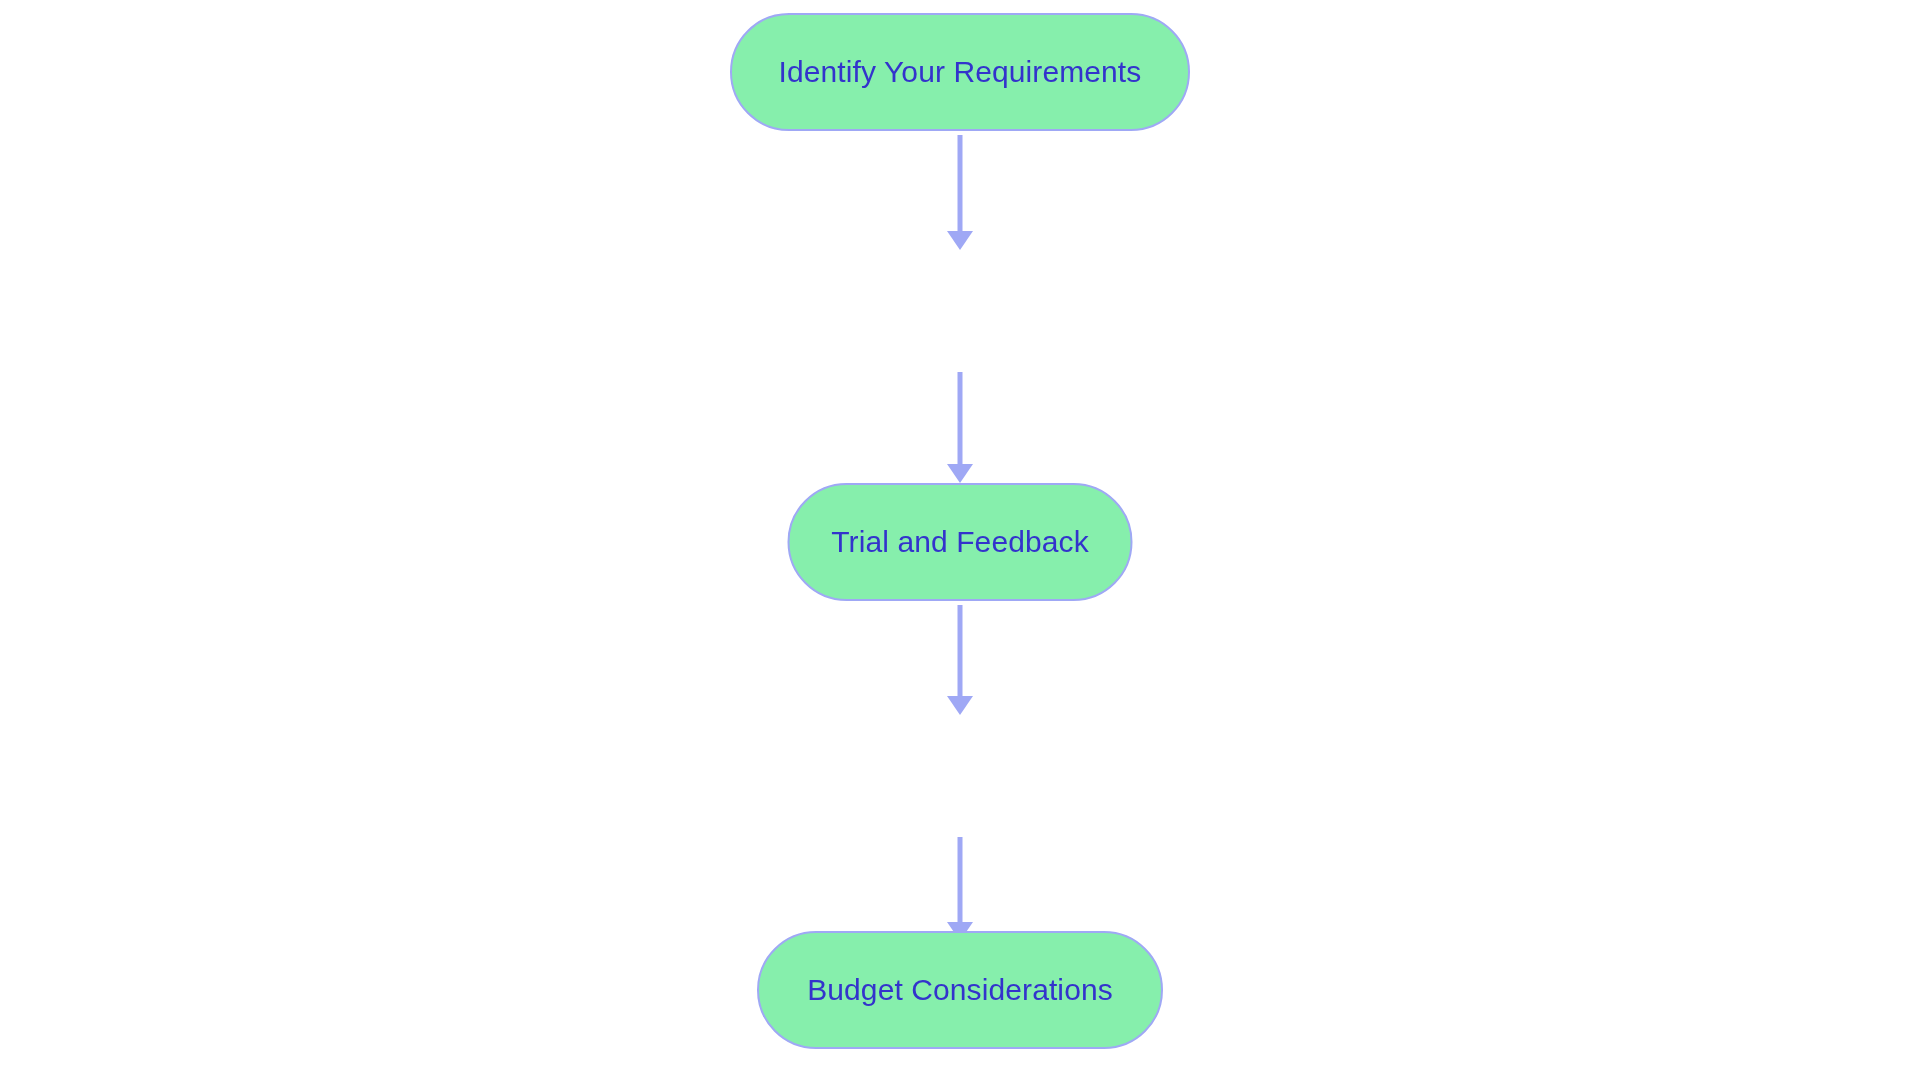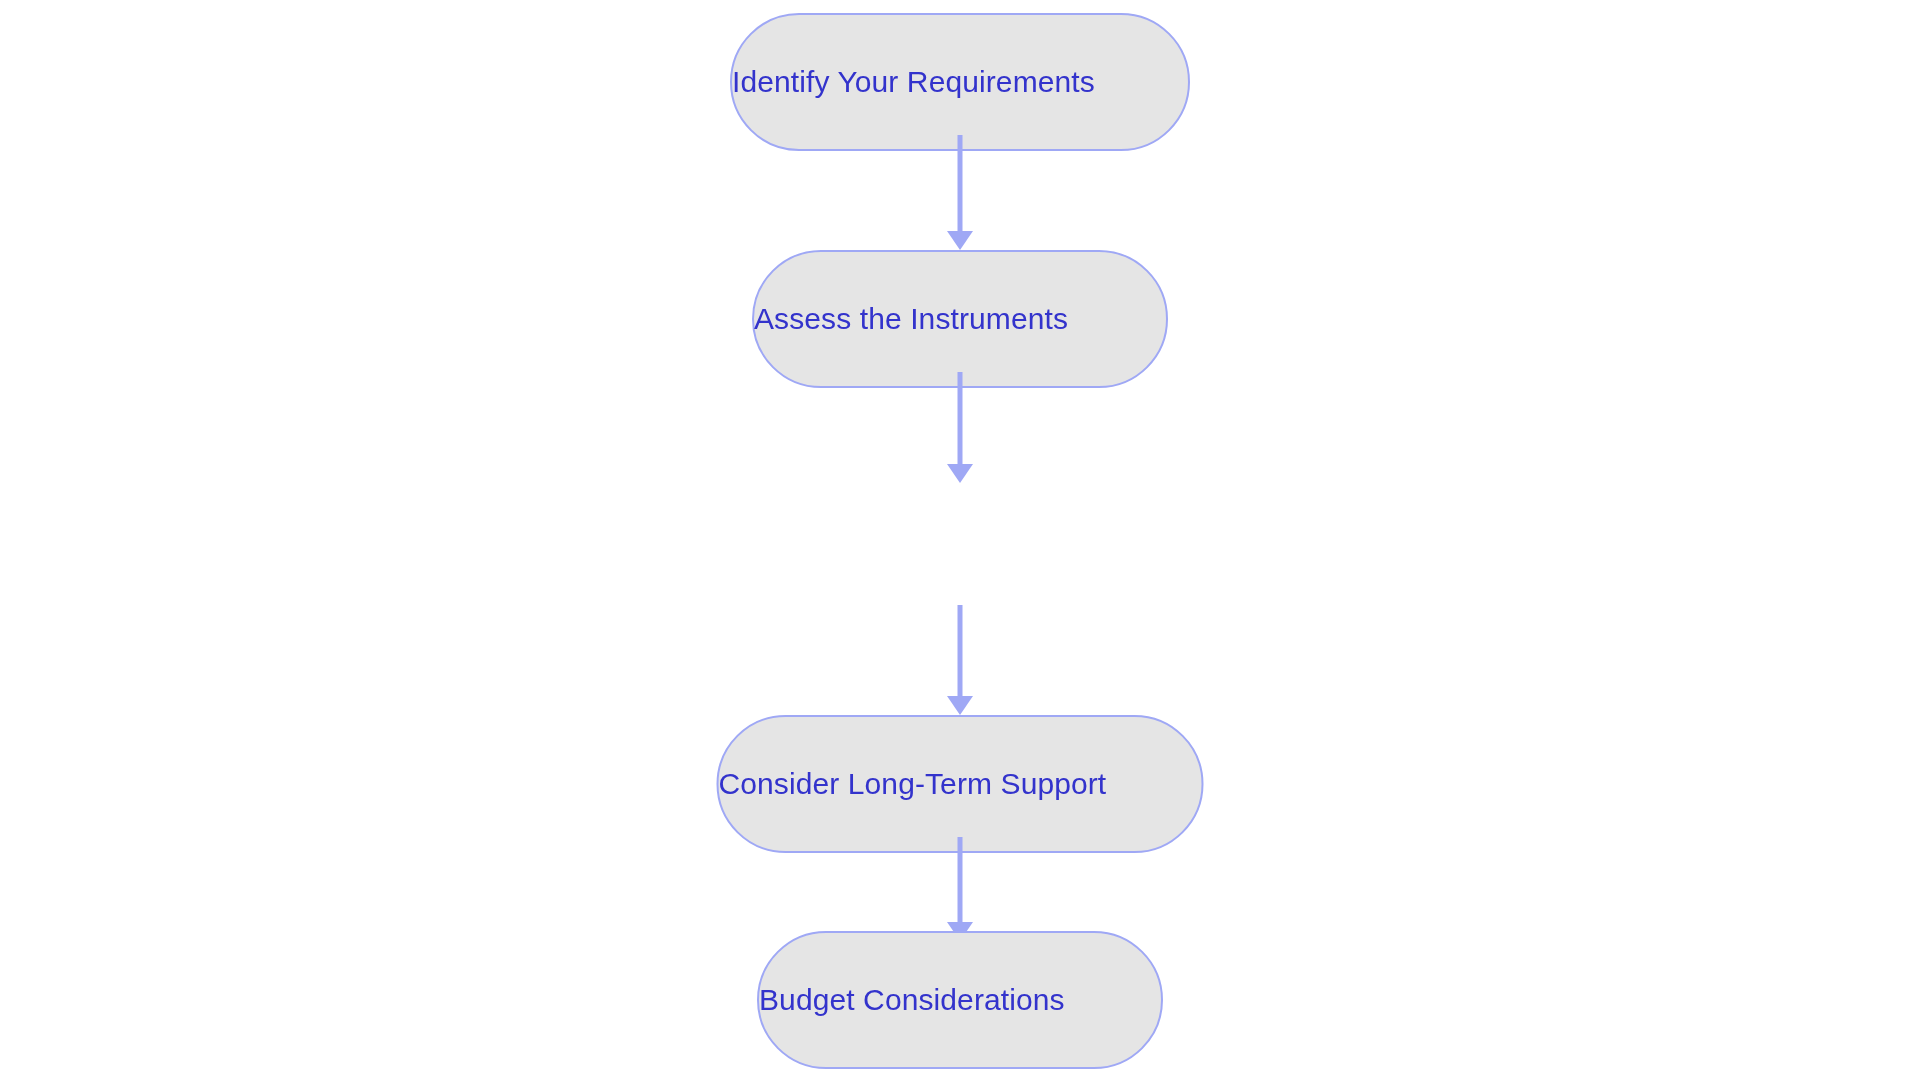--- a/index.html
+++ b/index.html
@@ -19,24 +19,25 @@
     width: 1920px;
     height: 1083px;
     background: #ffffff;
   }
 
   .node {
     position: absolute;
     box-sizing: border-box;
     display: flex;
     align-items: center;
-    background: #e5e5e5;
+    justify-content: center;
+    background: #86efac;
     border: 2px solid #9fa8f5;
     border-radius: 999px;
-    height: 138px;
+    height: 118px;
     transform: translateX(-50%);
     left: 960px;
   }
 
   .node-label {
     font-family: "Liberation Sans", sans-serif;
     font-size: 30px;
     font-weight: 400;
     letter-spacing: 0.1px;
     color: #3333cc;
@@ -80,38 +81,35 @@
 
   <div class="node" style="top:13px; width:460px;">
     <span class="node-label">Identify Your Requirements</span>
   </div>
 
   <div class="connector" style="top:135px; height:115px;">
     <div class="connector-line" style="height:96px;"></div>
     <div class="connector-arrow"></div>
   </div>
 
-  <div class="node" style="top:250px; width:416px;">
-    <span class="node-label">Assess the Instruments</span>
-  </div>
 
   <div class="connector" style="top:372px; height:111px;">
     <div class="connector-line" style="height:92px;"></div>
     <div class="connector-arrow"></div>
   </div>
 
+  <div class="node" style="top:483px; width:345px;">
+    <span class="node-label">Trial and Feedback</span>
+  </div>
 
   <div class="connector" style="top:605px; height:110px;">
     <div class="connector-line" style="height:91px;"></div>
     <div class="connector-arrow"></div>
   </div>
 
-  <div class="node" style="top:715px; width:487px;">
-    <span class="node-label">Consider Long-Term Support</span>
-  </div>
 
   <div class="connector" style="top:837px; height:104px;">
     <div class="connector-line" style="height:85px;"></div>
     <div class="connector-arrow"></div>
   </div>
 
   <div class="node" style="top:931px; width:406px;">
     <span class="node-label">Budget Considerations</span>
   </div>
 

